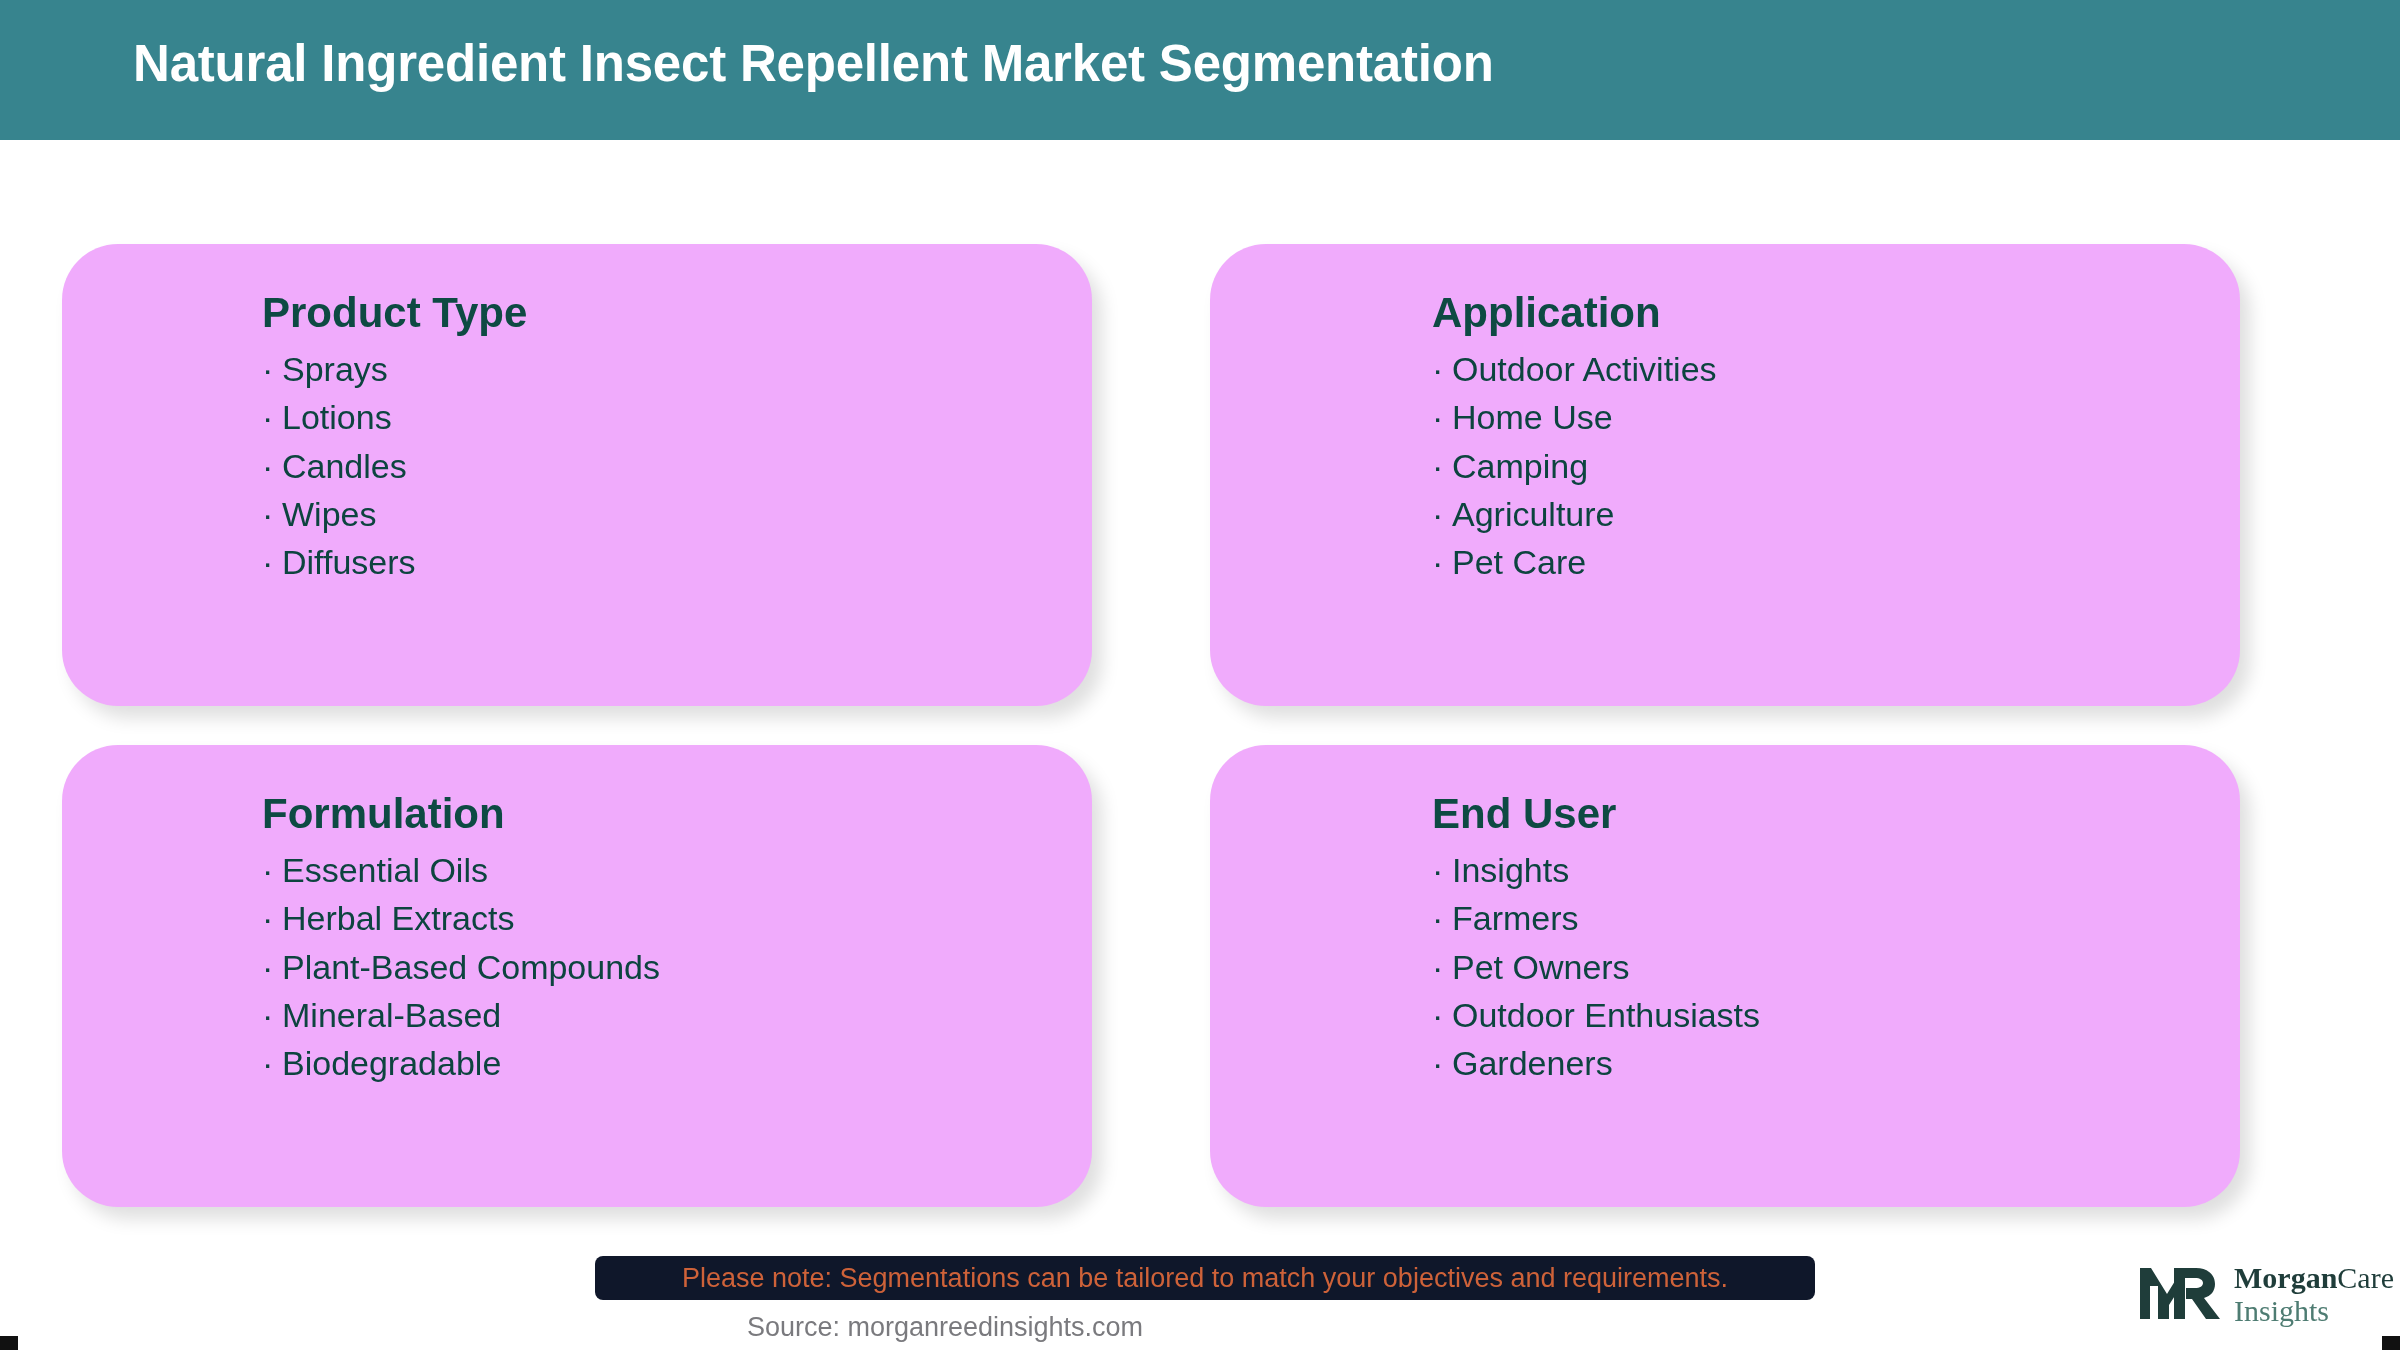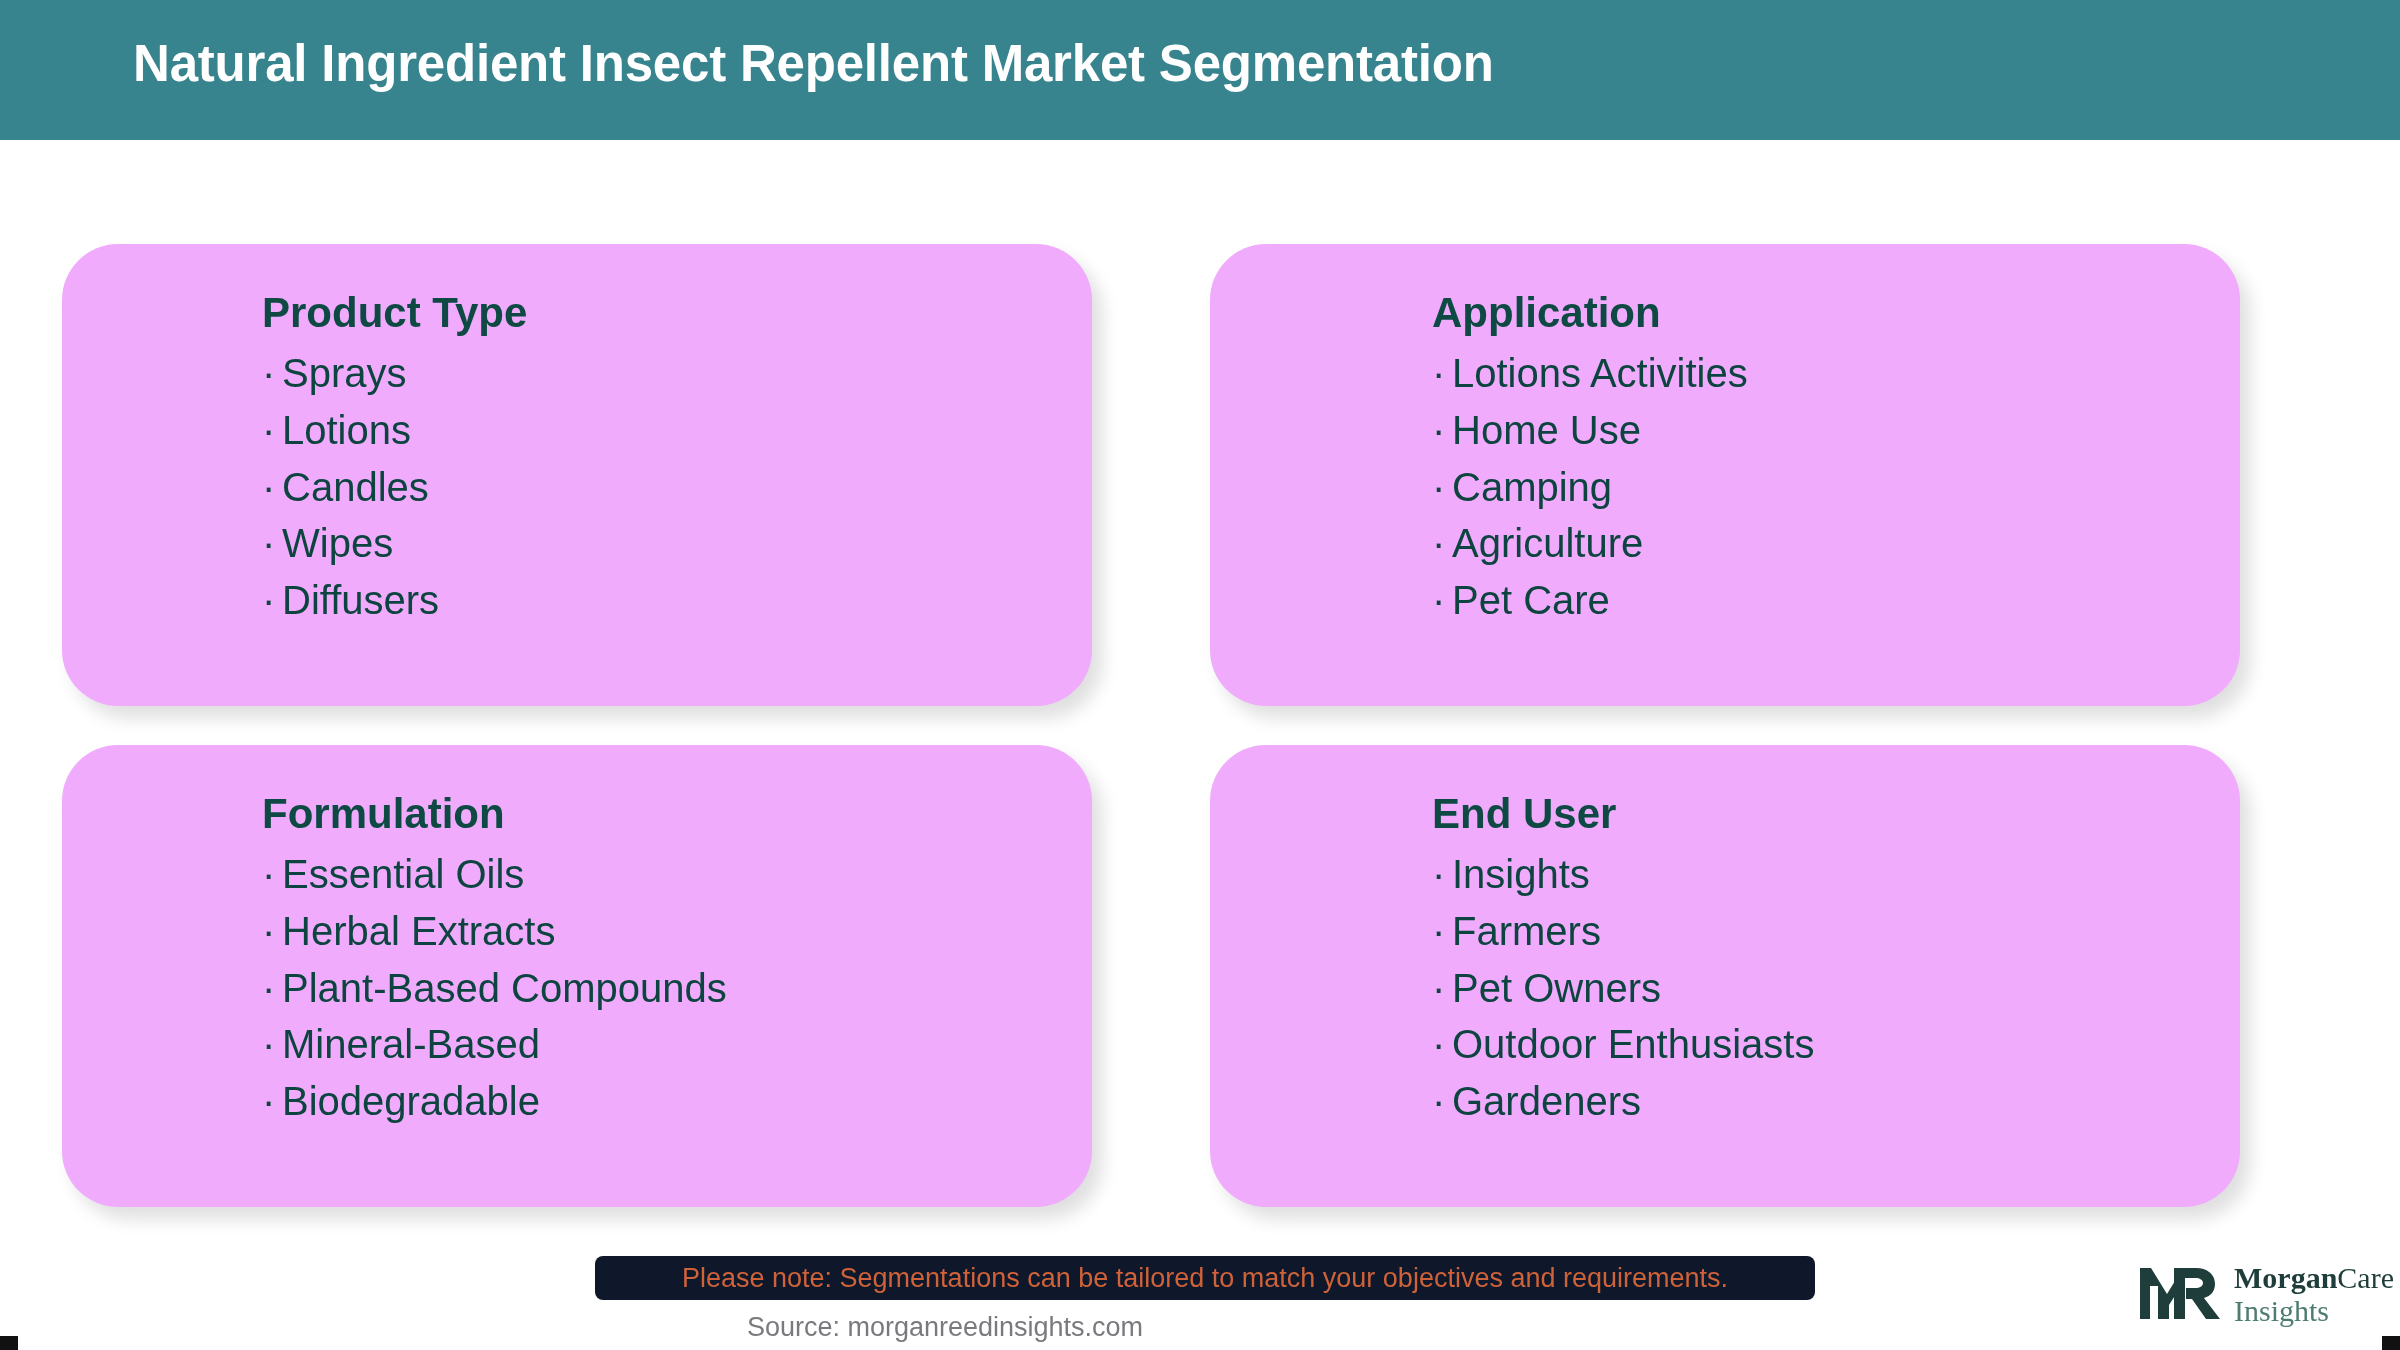--- a/index.html
+++ b/index.html
@@ -72,21 +72,21 @@
     margin: 0 0 9px 0;
     line-height: 1.12;
     white-space: nowrap;
   }
   .card-list {
     list-style: none;
     margin: 0;
     padding: 0;
   }
   .card-list li {
-    font-size: 40px;
+    font-size: 34px;
     color: #0D443F;
     line-height: 1.42;
     white-space: nowrap;
     font-weight: 400;
   }
   .card-list li .bullet {
     display: inline-block;
     width: 20px;
     color: #0D443F;
   }
@@ -198,21 +198,21 @@
         <li><span class="bullet">·</span><span>Wipes</span></li>
         <li><span class="bullet">·</span><span>Diffusers</span></li>
       </ul>
     </div>
   </div>
 
   <div class="card card-2">
     <div class="card-inner">
       <div class="card-heading">Application</div>
       <ul class="card-list">
-        <li><span class="bullet">·</span><span>Lotions Activities</span></li>
+        <li><span class="bullet">·</span><span>Outdoor Activities</span></li>
         <li><span class="bullet">·</span><span>Home Use</span></li>
         <li><span class="bullet">·</span><span>Camping</span></li>
         <li><span class="bullet">·</span><span>Agriculture</span></li>
         <li><span class="bullet">·</span><span>Pet Care</span></li>
       </ul>
     </div>
   </div>
 
   <div class="card card-3">
     <div class="card-inner">

